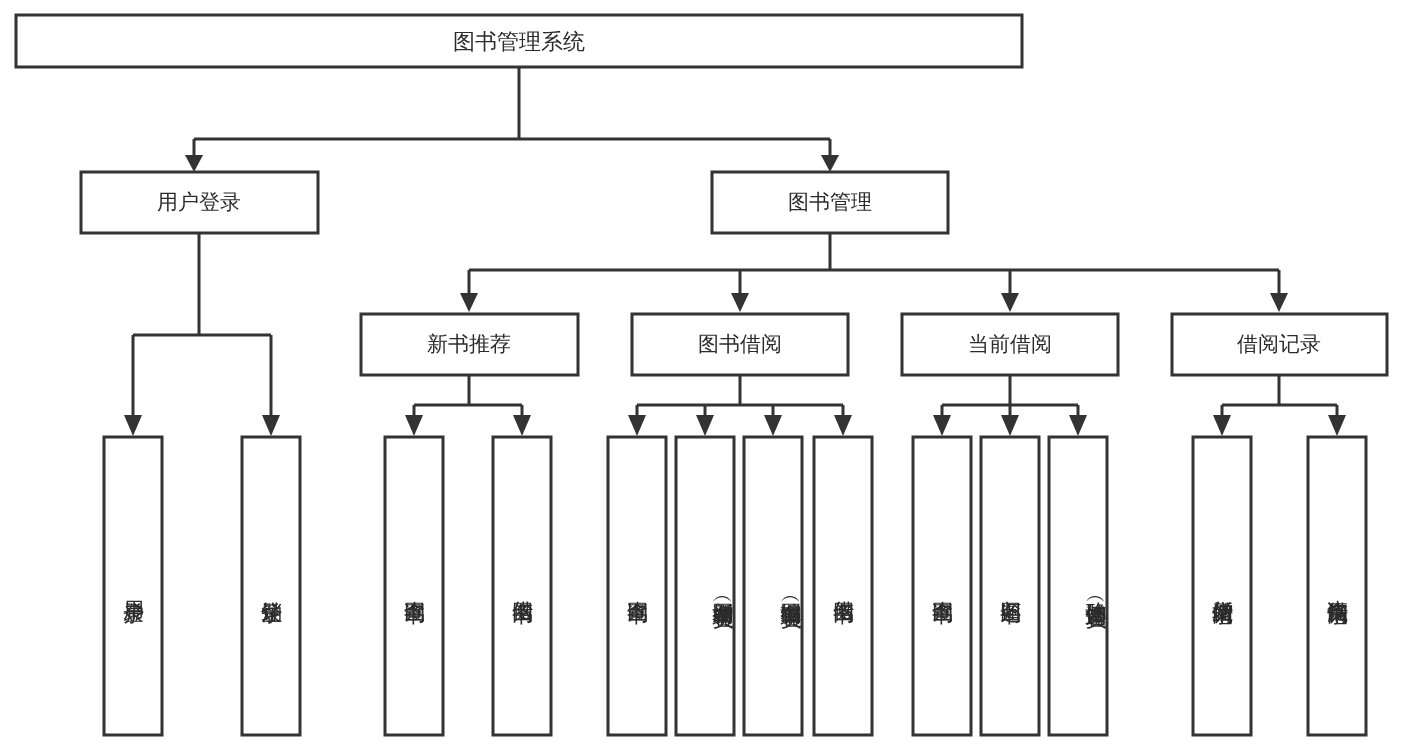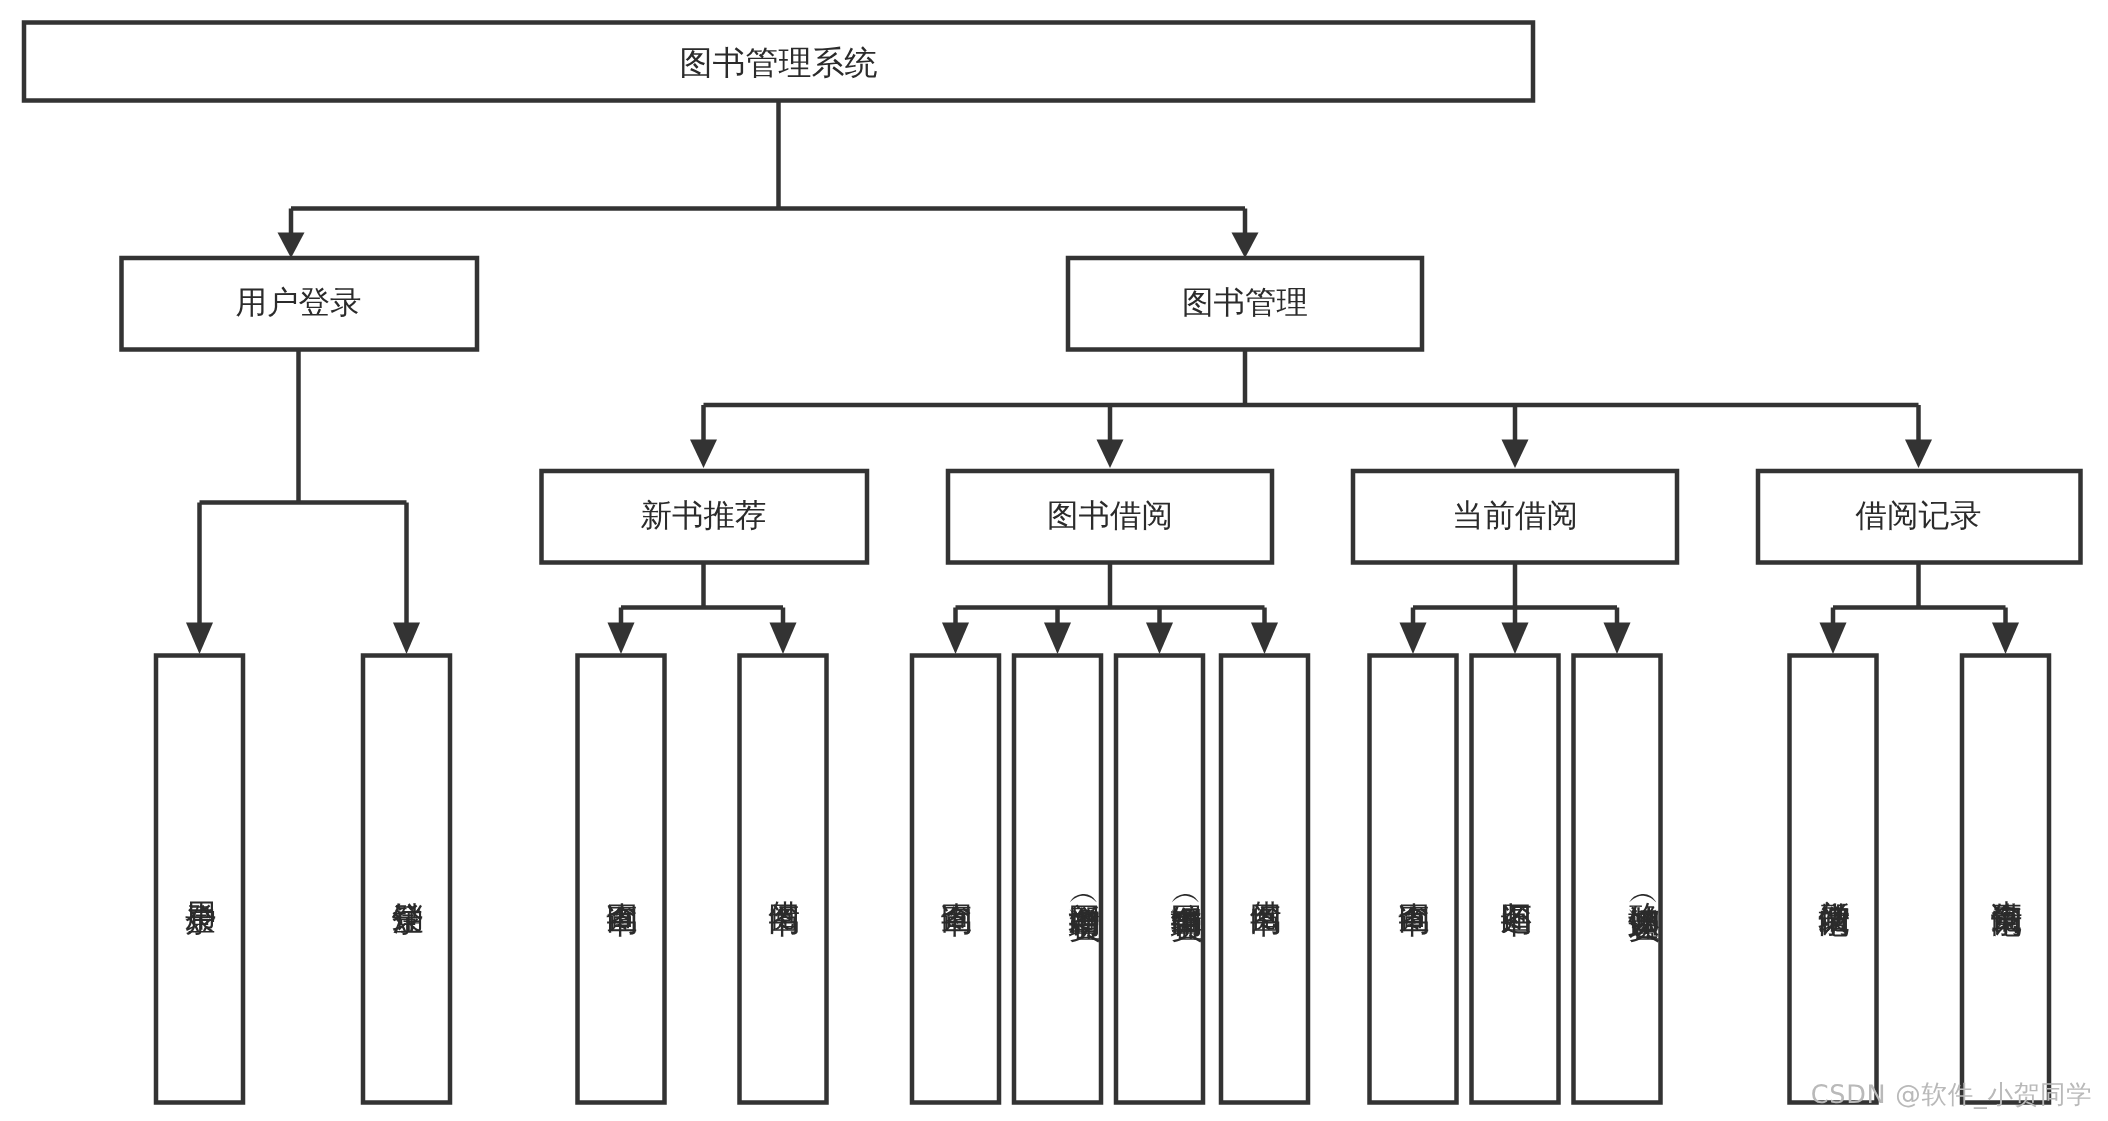--- a/index.html
+++ b/index.html
@@ -224,14 +224,13 @@
   <div class="vert-label" style="left:744px; top:443px; width:58px; height:292px; display:flex; align-items:flex-start; justify-content:center;">编辑图书（管理员）</div>
   <div class="vert-label" style="left:814px; top:437px; width:58px; height:298px; display:flex; align-items:center; justify-content:center;">借阅图书</div>
 
   <div class="vert-label" style="left:913px; top:437px; width:58px; height:298px; display:flex; align-items:center; justify-content:center;">查询图书</div>
   <div class="vert-label" style="left:981px; top:437px; width:58px; height:298px; display:flex; align-items:center; justify-content:center;">归还图书</div>
   <div class="vert-label" style="left:1049px; top:443px; width:58px; height:292px; display:flex; align-items:flex-start; justify-content:center;">确认归还（管理员）</div>
 
   <div class="vert-label" style="left:1193px; top:437px; width:58px; height:298px; display:flex; align-items:center; justify-content:center;">新增借阅记录</div>
   <div class="vert-label" style="left:1308px; top:437px; width:58px; height:298px; display:flex; align-items:center; justify-content:center;">查询借阅记录</div>
 
-  <div class="watermark">CSDN @软件_小贺同学</div>
 </div>
 
 </body></html>

